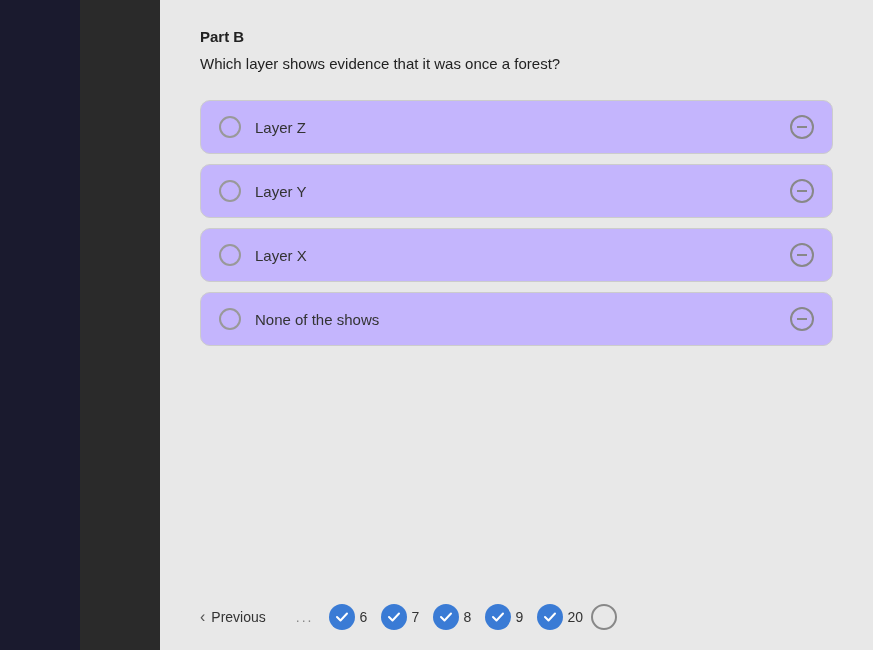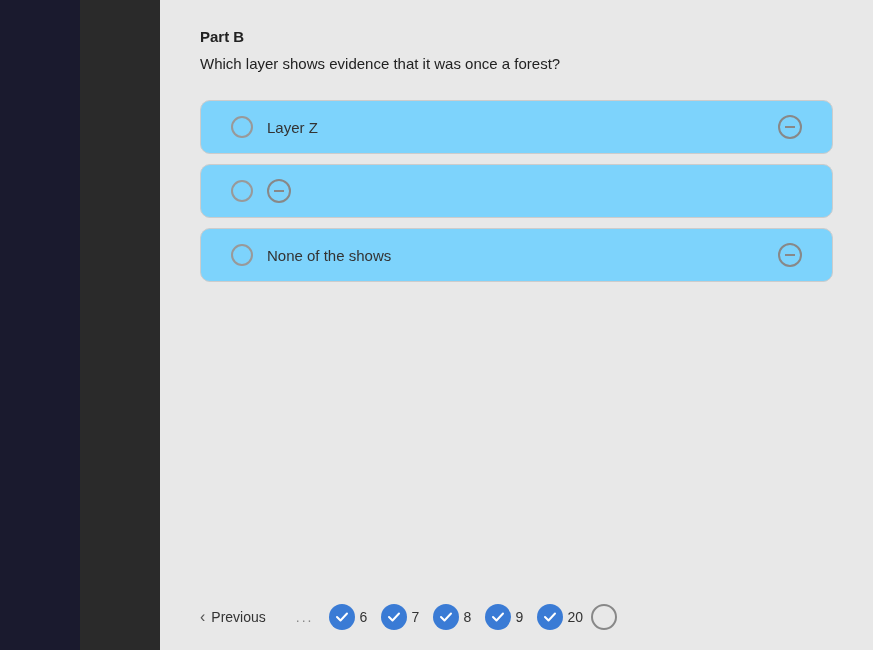--- a/index.html
+++ b/index.html
@@ -37,26 +37,26 @@
     }
 
     .options-list {
       display: flex;
       flex-direction: column;
       gap: 10px;
       flex: 1;
     }
 
     .option-item {
-      background: #7dd3fc;
+      background: #c4b5fd;
       border: 1.5px solid #ccc;
       border-radius: 10px;
       display: flex;
       align-items: center;
-      padding: 14px 30px;
+      padding: 14px 18px;
       cursor: pointer;
       position: relative;
     }
 
     .radio-circle {
       width: 22px;
       height: 22px;
       border-radius: 50%;
       border: 2px solid #999;
       background: transparent;
@@ -186,23 +186,29 @@
   <div class="options-list">
 
     <div class="option-item">
       <div class="radio-circle"></div>
       <span class="option-label">Layer Z</span>
       <div class="minus-icon"></div>
     </div>
 
     <div class="option-item">
       <div class="radio-circle"></div>
-      <div class="minus-icon"></div>
-    </div>
-
+      <span class="option-label">Layer Y</span>
+      <div class="minus-icon"></div>
+    </div>
+
+    <div class="option-item">
+      <div class="radio-circle"></div>
+      <span class="option-label">Layer X</span>
+      <div class="minus-icon"></div>
+    </div>
 
     <div class="option-item">
       <div class="radio-circle"></div>
       <span class="option-label">None of the shows</span>
       <div class="minus-icon"></div>
     </div>
 
   </div>
 
   <div class="bottom-nav">

